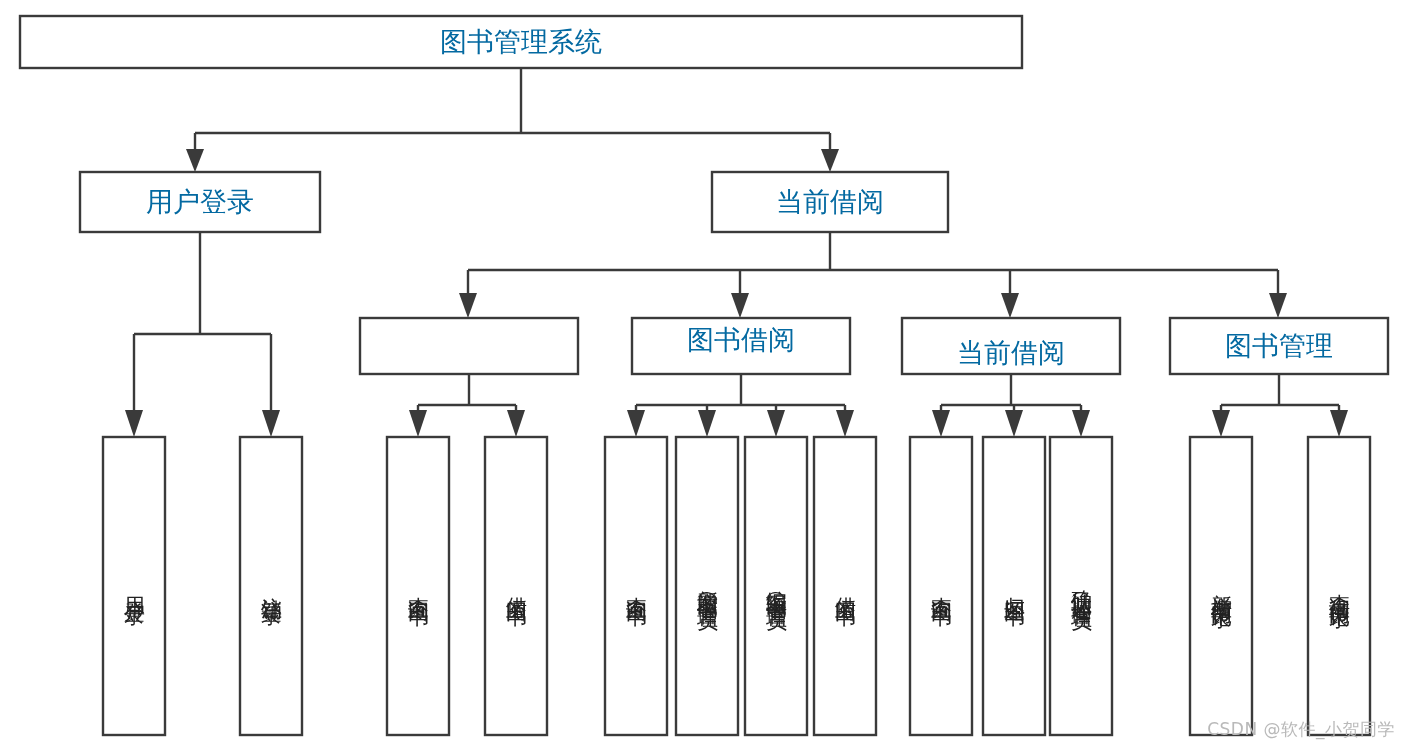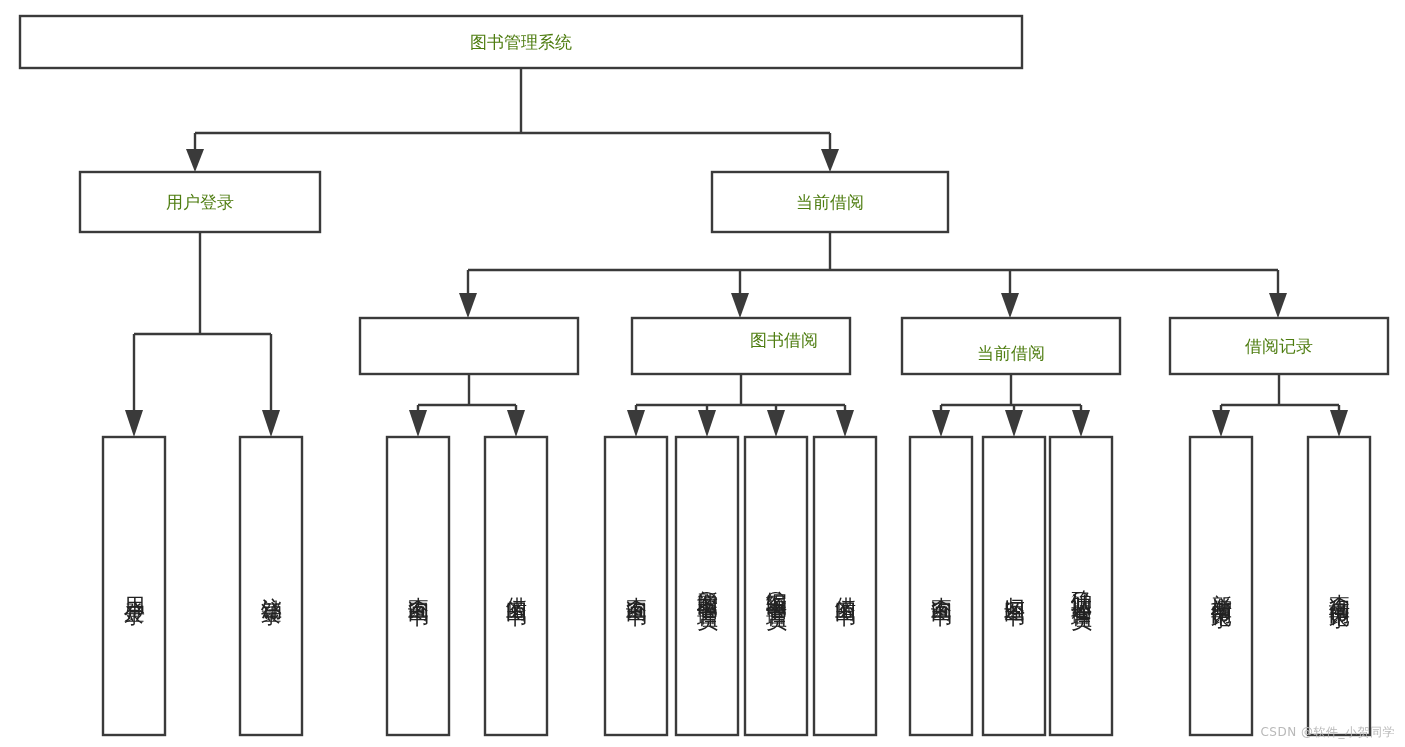--- a/index.html
+++ b/index.html
@@ -54,30 +54,30 @@
   }
   .htext-wrap {
     position: absolute;
     display: flex;
     align-items: center;
     justify-content: center;
     pointer-events: none;
   }
   .htext {
     font-family: Liberation Sans, sans-serif;
-    font-size: 17px;
-    color: #4d7c0f;
+    font-size: 27px;
+    color: #0369a1;
     white-space: nowrap;
   }
   #watermark {
     position: absolute;
     right: 10px;
     bottom: 6px;
     font-family: "DejaVu Sans", "Liberation Sans", sans-serif;
-    font-size: 12px;
+    font-size: 17px;
     color: #b9b9b9;
     white-space: nowrap;
     letter-spacing: 0.5px;
   }
 </style>
 </head>
 <body>
 
 <div id="diagram-root">
 
@@ -178,28 +178,28 @@
     <span class="htext">图书管理系统</span>
   </div>
 
   <div class="htext-wrap" style="left:80px; top:172px; width:240px; height:60px;">
     <span class="htext">用户登录</span>
   </div>
   <div class="htext-wrap" style="left:712px; top:172px; width:236px; height:60px;">
     <span class="htext">当前借阅</span>
   </div>
 
-  <div class="htext-wrap" style="left:632px; top:318px; width:218px; height:44px;margin-left:43px;">
+  <div class="htext-wrap" style="left:632px; top:318px; width:218px; height:44px;">
     <span class="htext">图书借阅</span>
   </div>
   <div class="htext-wrap" style="left:902px; top:318px; width:218px; height:70px;">
     <span class="htext">当前借阅</span>
   </div>
   <div class="htext-wrap" style="left:1170px; top:318px; width:218px; height:56px;">
-    <span class="htext">借阅记录</span>
+    <span class="htext">图书管理</span>
   </div>
 
   
   <div class="vtext-wrap" style="left:103px; top:437px; width:62px; height:298px;">
     <span class="vtext">用户登录</span>
   </div>
   <div class="vtext-wrap" style="left:240px; top:437px; width:62px; height:298px;">
     <span class="vtext">注销登录</span>
   </div>
   <div class="vtext-wrap" style="left:387px; top:437px; width:62px; height:298px;">

